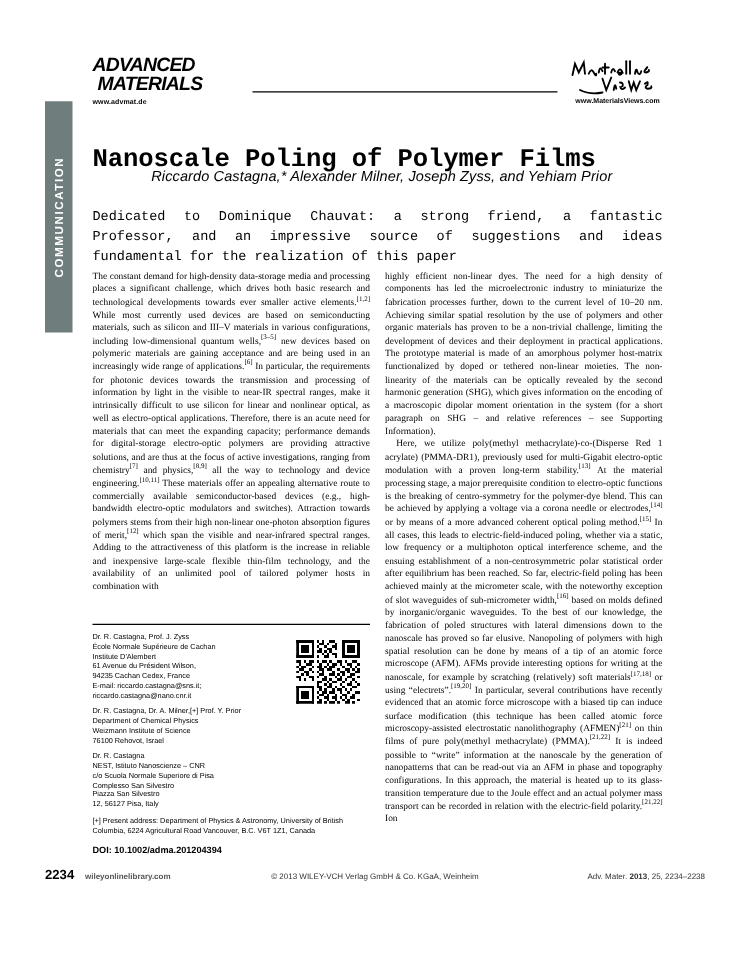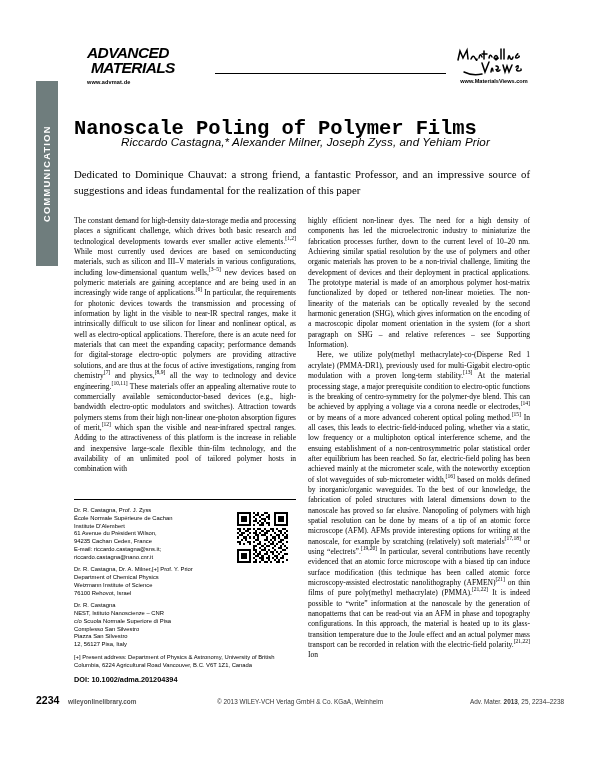--- a/index.html
+++ b/index.html
@@ -20,21 +20,21 @@
     display:block;
     writing-mode:vertical-rl;transform:rotate(180deg);
     font-family:"Liberation Sans", sans-serif;
     font-weight:bold;font-size:9.3px;letter-spacing:1.25px;
     color:#ffffff;
     text-align:center;
     height:185px;line-height:22px;
   }
 
   
-  .masthead{position:absolute;left:87px;top:46px;right:36px;height:48px;}
+  .masthead{position:absolute;left:74px;top:46px;right:36px;height:48px;}
   .am-logo{position:absolute;left:0;top:0;width:122px;}
   .am-logo .l1,.am-logo .l2{
     font-family:"Liberation Sans", sans-serif;
     font-weight:bold;font-style:italic;
     font-size:15.5px;line-height:14.5px;letter-spacing:-0.6px;
     color:#000;
   }
   .am-logo .l2{margin-left:4px;}
   .am-url{
     font-family:"Liberation Sans", sans-serif;
@@ -56,21 +56,21 @@
     font-family:Liberation Mono, monospace;
     font-weight:bold;font-size:20.5px;color:#000;letter-spacing:-0.1px;
   }
   .authors{
     position:absolute;left:74px;top:135px;right:36px;
     font-family:"Liberation Sans", sans-serif;
     font-style:italic;font-size:11.6px;color:#000;letter-spacing:.1px;margin-left:47px;
   }
   .dedication{
     position:absolute;left:74px;top:166px;width:456px;
-    font-family:Liberation Serif, serif;
+    font-family:Liberation Mono, monospace;
     font-size:10.8px;line-height:16px;color:#000;
     text-align:justify;
   }
 
   
   .col{
     position:absolute;top:216px;width:222px;
     font-size:7.55px;line-height:10.35px;
     text-align:justify;
     color:#000;

